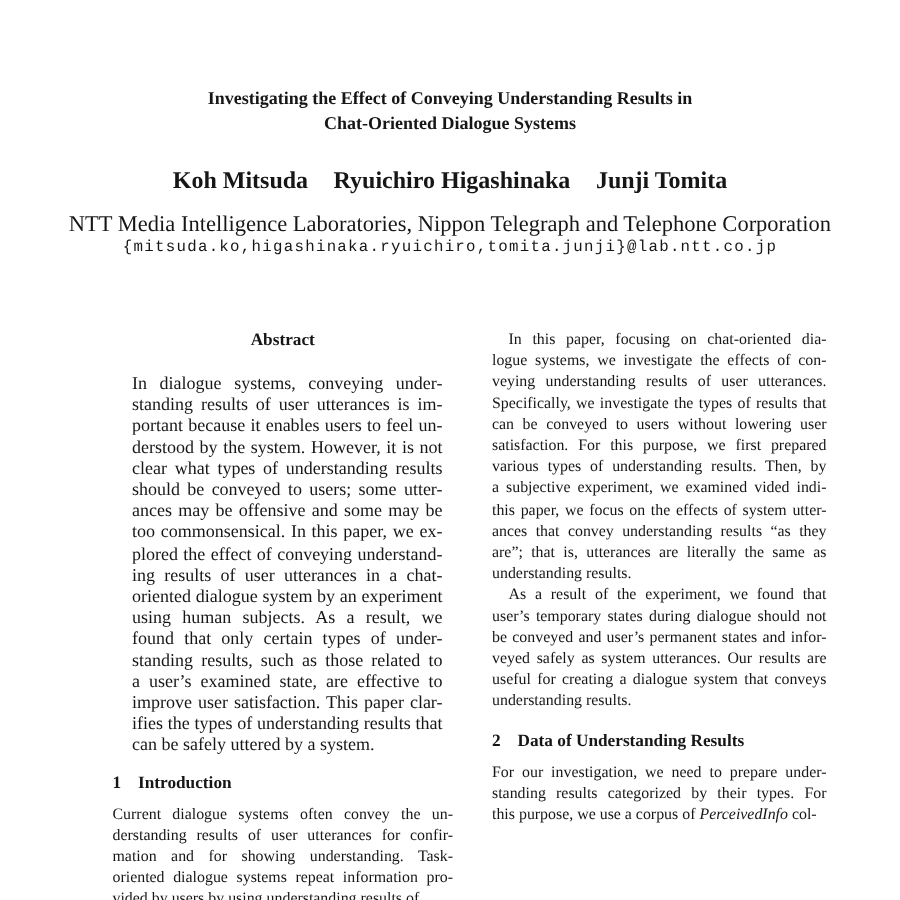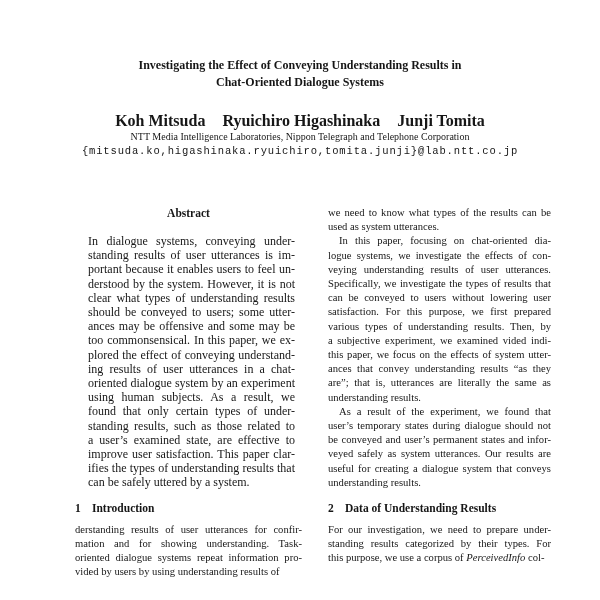--- a/index.html
+++ b/index.html
@@ -14,21 +14,21 @@
   }
   .header { text-align: center; padding-top: 57px; }
   .title-line {
     font-size: 12px;
     font-weight: bold;
     line-height: 17px;
     white-space: nowrap;
   }
   .authors { margin-top: 23px; font-size: 16px; font-weight: bold; line-height: 14px; }
   .author + .author { margin-left: 13px; }
-  .affiliation { margin-top: 2px; font-size: 10px; line-height: 13px; }
+  .affiliation { margin-top: 16px; font-size: 15px; line-height: 13px; }
   .email {
     margin-top: 2px;
     font-family: "Liberation Mono", monospace;
     font-size: 10.5px;
     letter-spacing: 0.85px;
     line-height: 13px;
     white-space: nowrap;
   }
   .columns {
     display: flex;
@@ -112,34 +112,31 @@
             <div class="line"><span>improve user satisfaction. This paper clar-</span></div>
             <div class="line"><span>ifies the types of understanding results that</span></div>
             <div class="line last"><span>can be safely uttered by a system.</span></div>
           </div>
         </div>
       <div class="section-heading">
         <span class="sec-num">1</span><span>Introduction</span>
       </div>
       <div class="body-text">
           <div class="para">
+            <div class="line"><span>Current dialogue systems often convey the un-</span></div>
             <div class="line"><span>derstanding results of user utterances for confir-</span></div>
             <div class="line"><span>mation and for showing understanding.  Task-</span></div>
             <div class="line"><span>oriented dialogue systems repeat information pro-</span></div>
             <div class="line last"><span>vided by users by using understanding results of</span></div>
           </div>
         </div>
     </div>
 
     <div class="col-right">
       <div class="body-text">
-          <div class="para">
-            <div class="line"><span>we need to know what types of the results can be</span></div>
-            <div class="line last"><span>used as system utterances.</span></div>
-          </div>
           <div class="para indent">
             <div class="line"><span>In this paper, focusing on chat-oriented dia-</span></div>
             <div class="line"><span>logue systems, we investigate the effects of con-</span></div>
             <div class="line"><span>veying understanding results of user utterances.</span></div>
             <div class="line"><span>Specifically, we investigate the types of results that</span></div>
             <div class="line"><span>can be conveyed to users without lowering user</span></div>
             <div class="line"><span>satisfaction.  For this purpose, we first prepared</span></div>
             <div class="line"><span>various types of understanding results.  Then, by</span></div>
             <div class="line"><span>a subjective experiment, we examined vided indi-</span></div>
             <div class="line"><span>this paper, we focus on the effects of system utter-</span></div>

